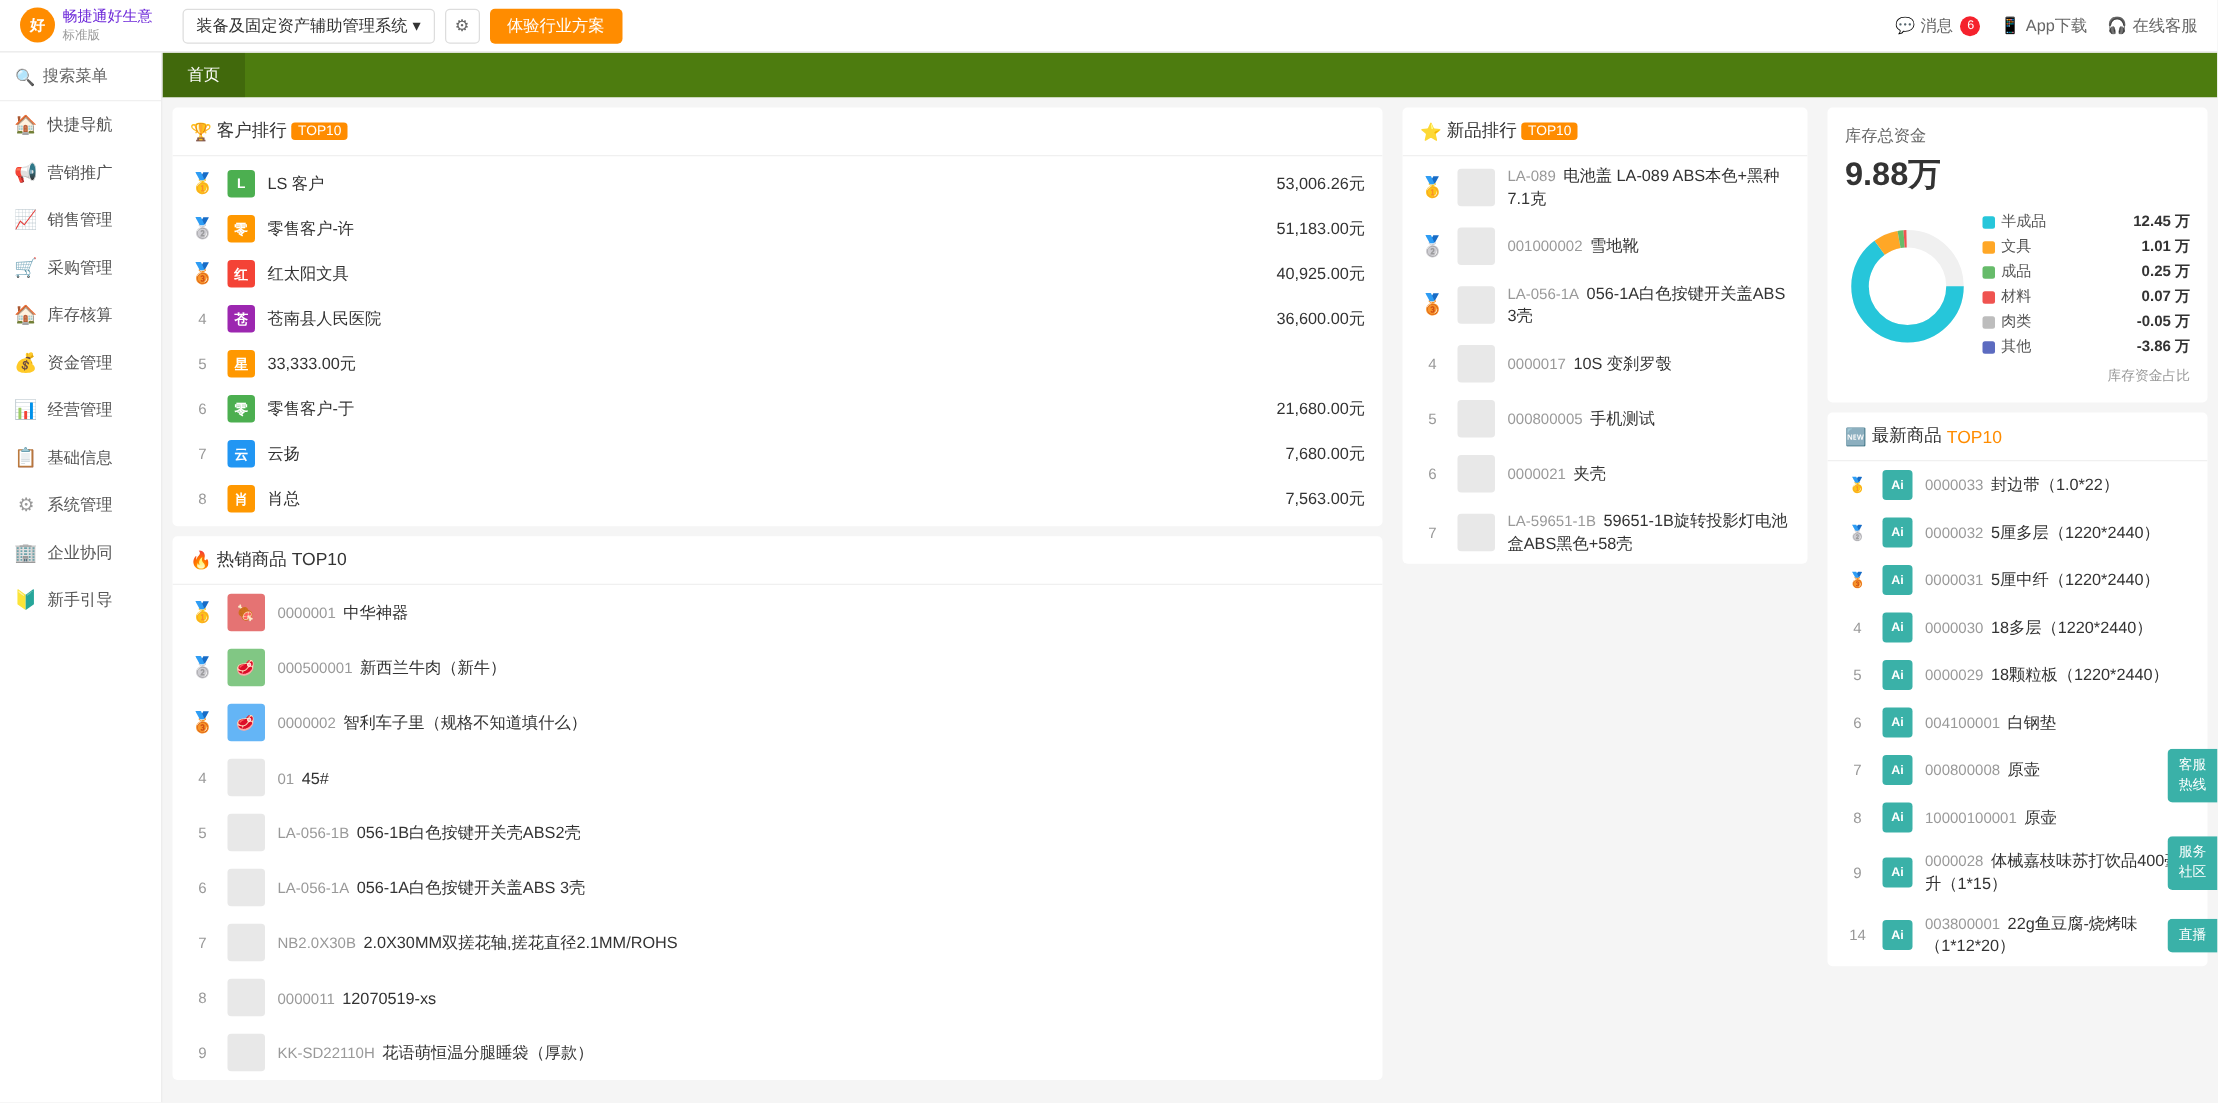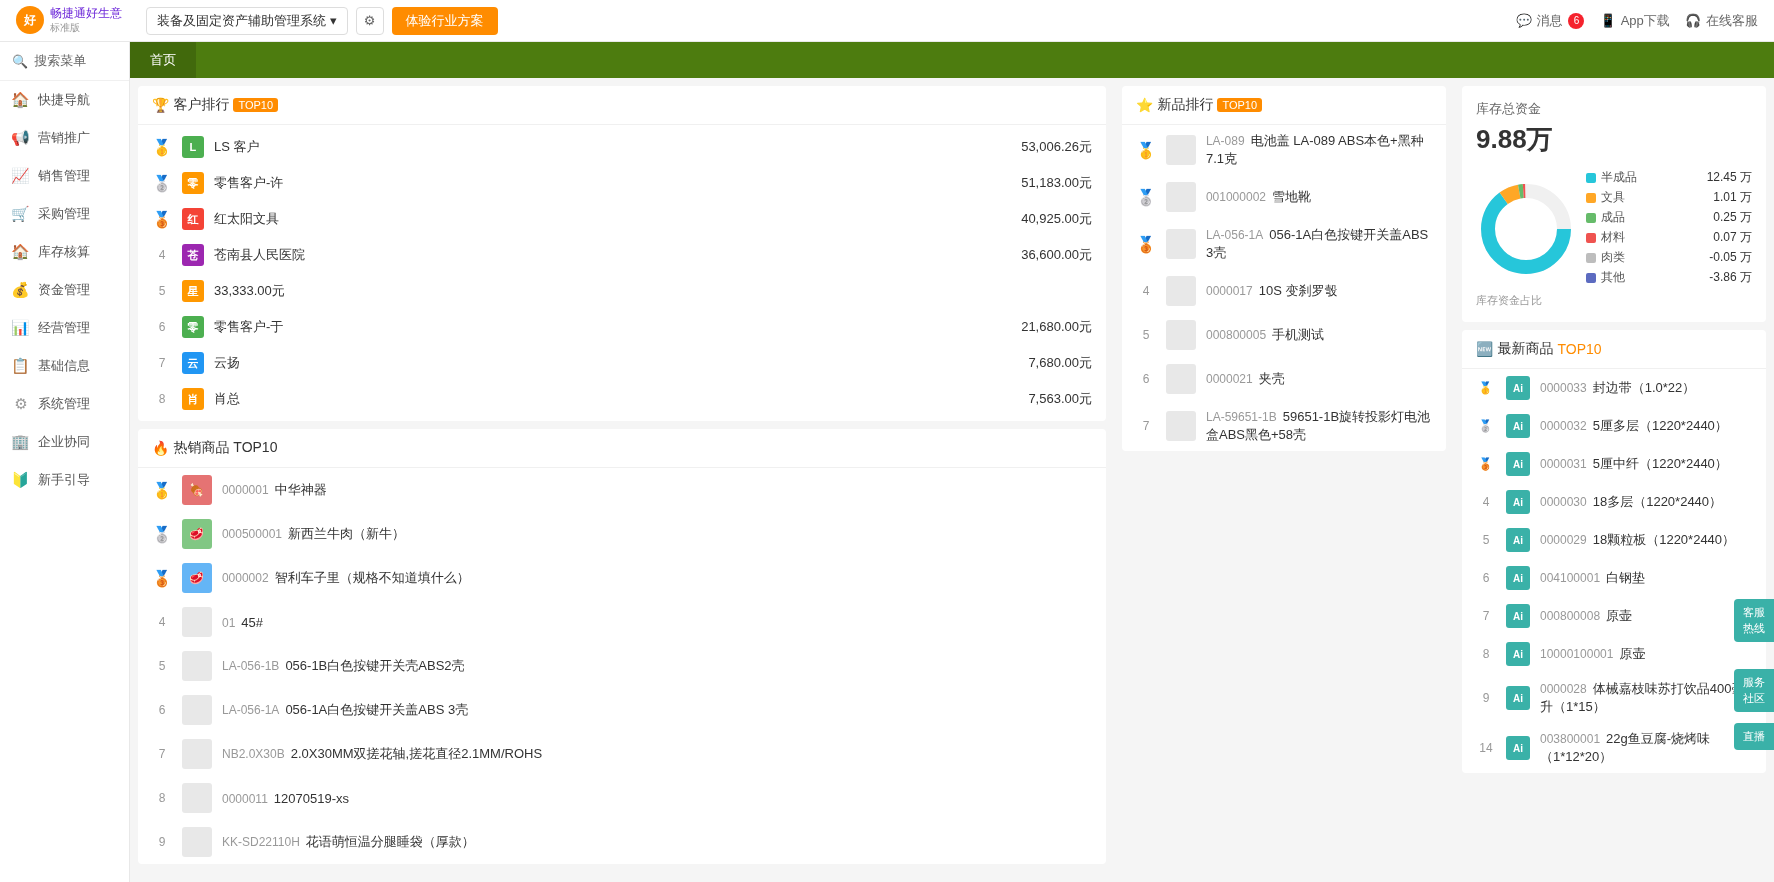--- a/index.html
+++ b/index.html
@@ -185,22 +185,22 @@
     }
     .legend-area { flex: 1; }
     .legend-item {
       display: flex; align-items: center; justify-content: center;
       margin-bottom: 3px; font-size: 12px;
     }
     .legend-dot {
       width: 10px; height: 10px; border-radius: 2px; margin-right: 5px; flex-shrink: 0;
     }
     .legend-label { flex: 1; color: #555; display: flex; align-items: center; }
-    .legend-value { color: #333; font-weight: 400; }
-    .chart-sub { font-size: 11px; color: #999; text-align: left; margin-top: 4px; }
+    .legend-value { color: #333; font-weight: 700; }
+    .chart-sub { font-size: 11px; color: #999; text-align: right; margin-top: 4px; }
 
     .new-products-card {
       background: #fff; margin: 8px; border-radius: 4px;
     }
     .new-product-item {
       display: flex; align-items: center;
       padding: 7px 14px; gap: 10px;
     }
     .new-rank { width: 20px; text-align: center; color: #999; font-size: 12px; }
     .new-thumb {
@@ -608,15 +608,15 @@
     </div>
   </div>
 </div>
 
 <div class="float-btn" style="bottom:240px;">
   <div>客服热线</div>
 </div>
 <div class="float-btn" style="bottom:170px;">
   <div>服务社区</div>
 </div>
-<div class="float-btn" style="bottom:132px;">
+<div class="float-btn" style="bottom:120px;">
   <div>直播</div>
 </div>
 
 </body></html>

